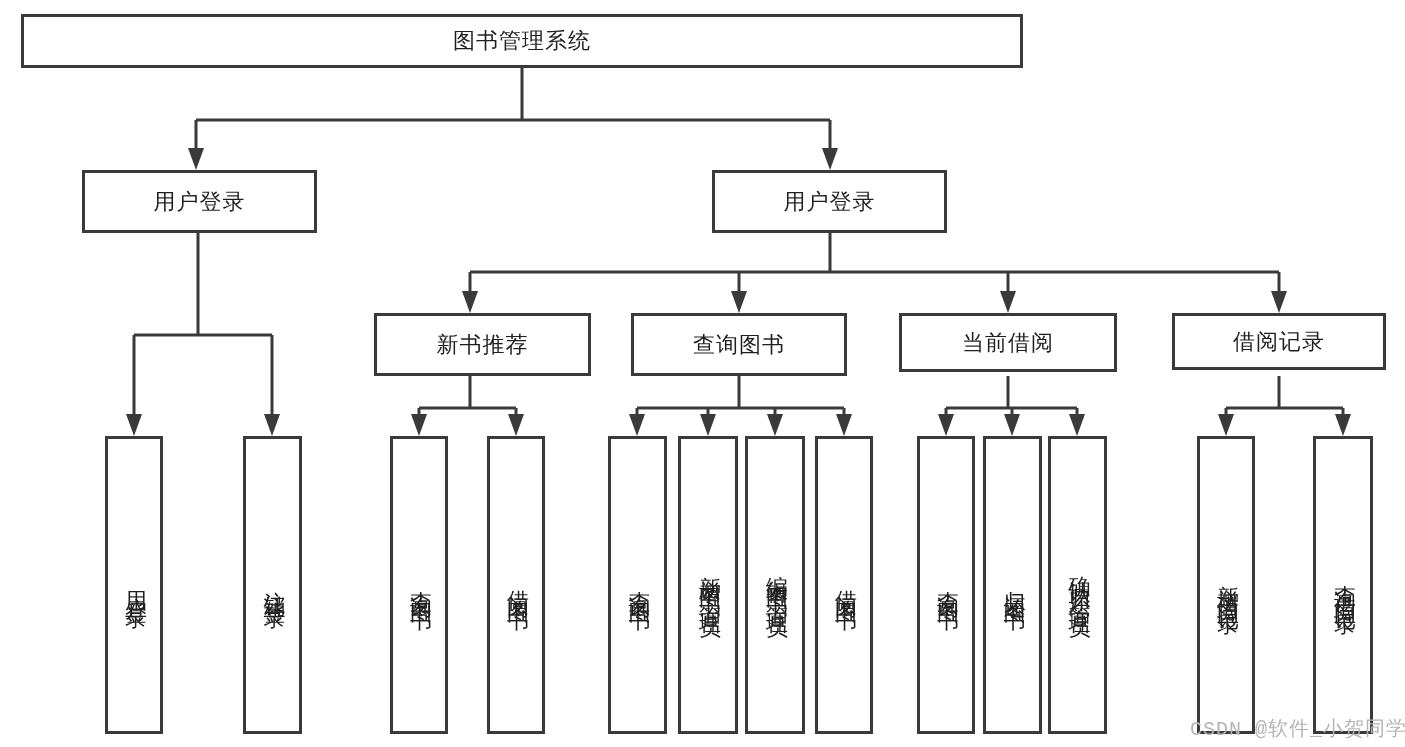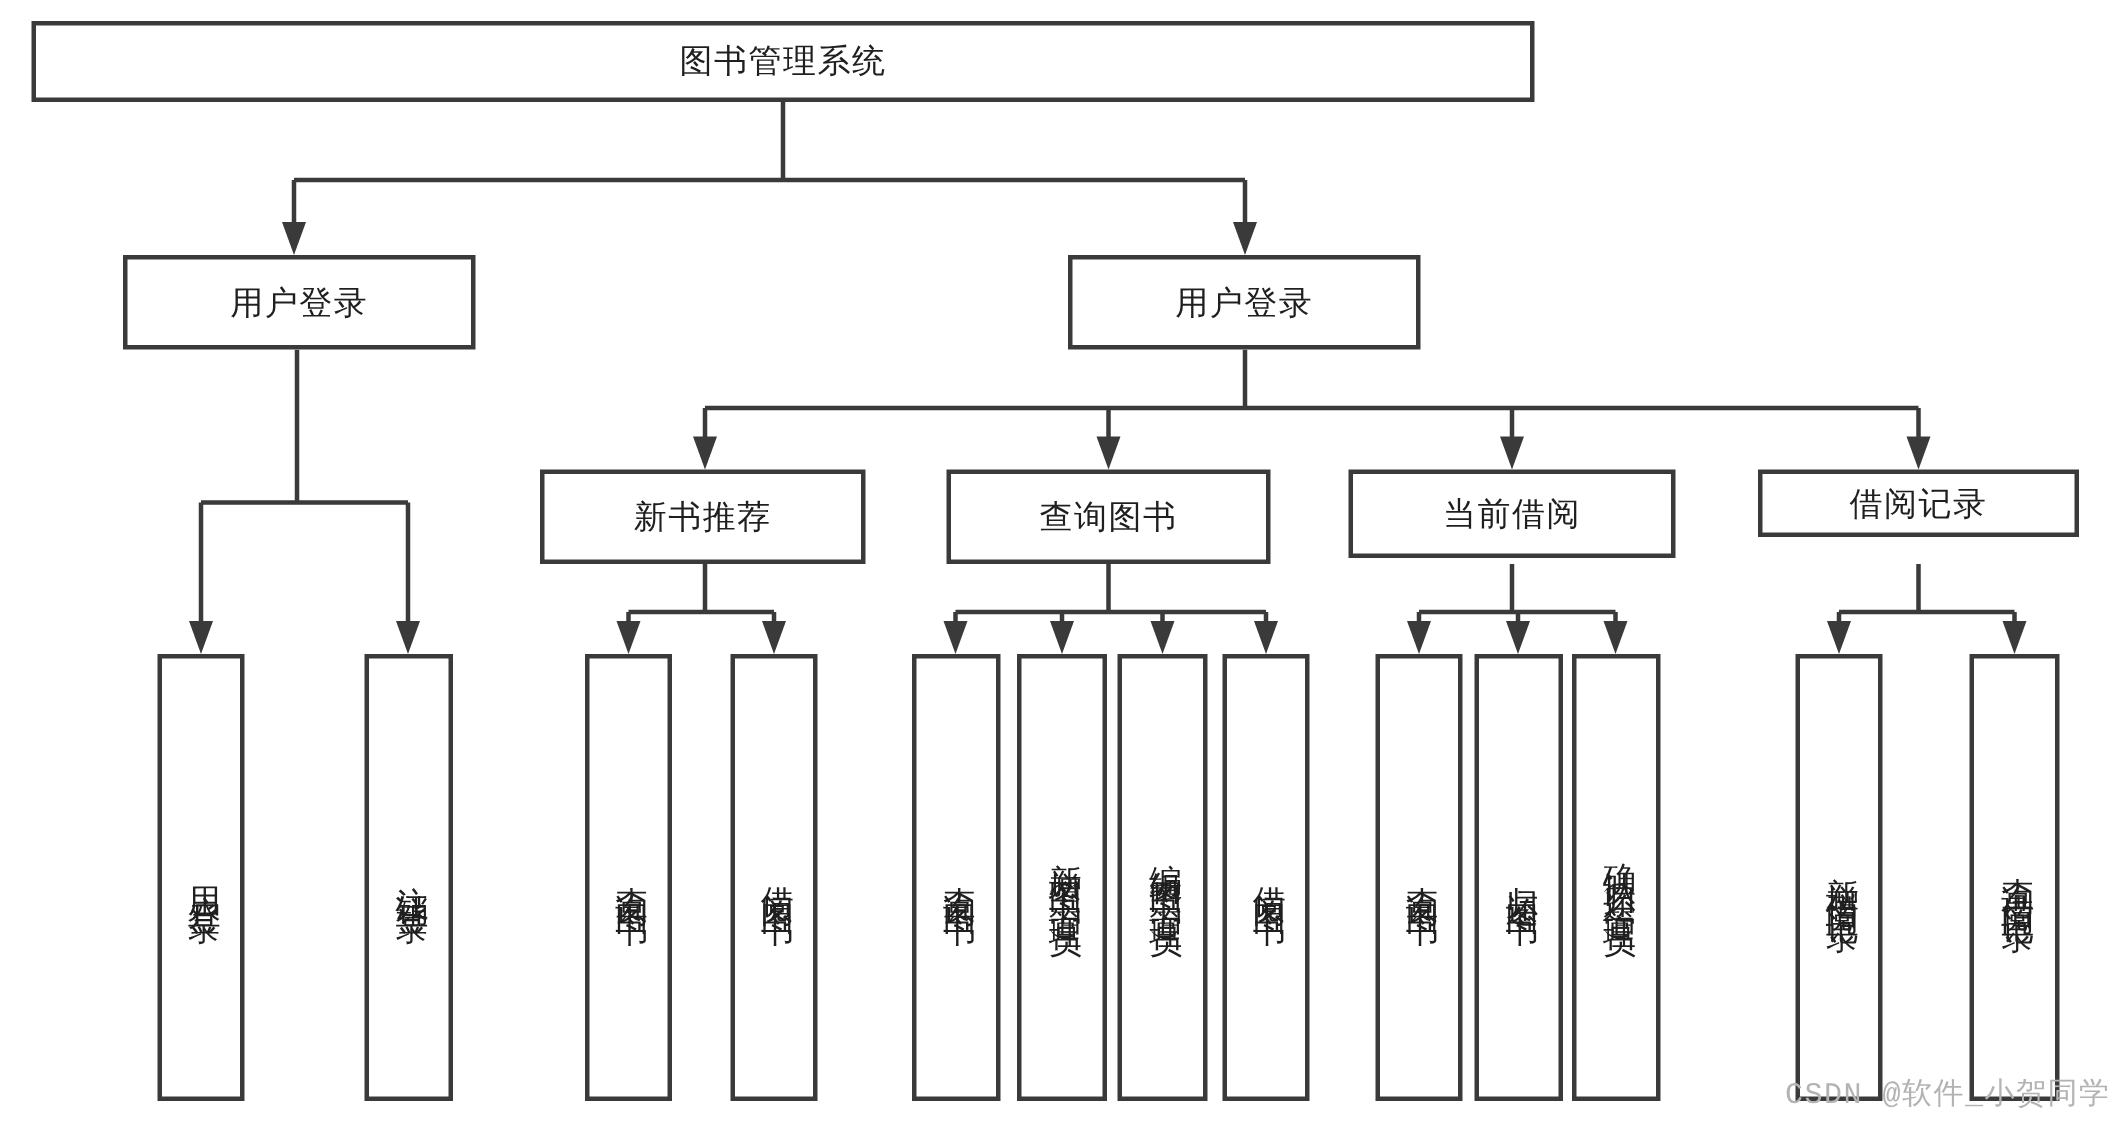--- a/index.html
+++ b/index.html
@@ -82,30 +82,30 @@
     <span>图书管理系统</span>
   </div>
 
   <div class="box" style="left:82px;top:170px;width:235px;height:63px">
     <span>用户登录</span>
   </div>
   <div class="box" style="left:712px;top:170px;width:235px;height:63px">
     <span>用户登录</span>
   </div>
 
-  <div class="box" style="left:360px;top:313px;width:217px;height:63px">
+  <div class="box" style="left:374px;top:313px;width:217px;height:63px">
     <span>新书推荐</span>
   </div>
   <div class="box" style="left:631px;top:313px;width:216px;height:63px">
     <span>查询图书</span>
   </div>
   <div class="box" style="left:899px;top:313px;width:218px;height:59px">
     <span>当前借阅</span>
   </div>
-  <div class="box" style="left:1172px;top:313px;width:214px;height:45px">
+  <div class="box" style="left:1172px;top:313px;width:214px;height:57px">
     <span>借阅记录</span>
   </div>
 
   <div class="box" style="left:105px;top:436px;width:58px;height:298px">
     <span class="vlabel">用户登录</span>
   </div>
   <div class="box" style="left:243px;top:436px;width:59px;height:298px">
     <span class="vlabel">注销登录</span>
   </div>
 

